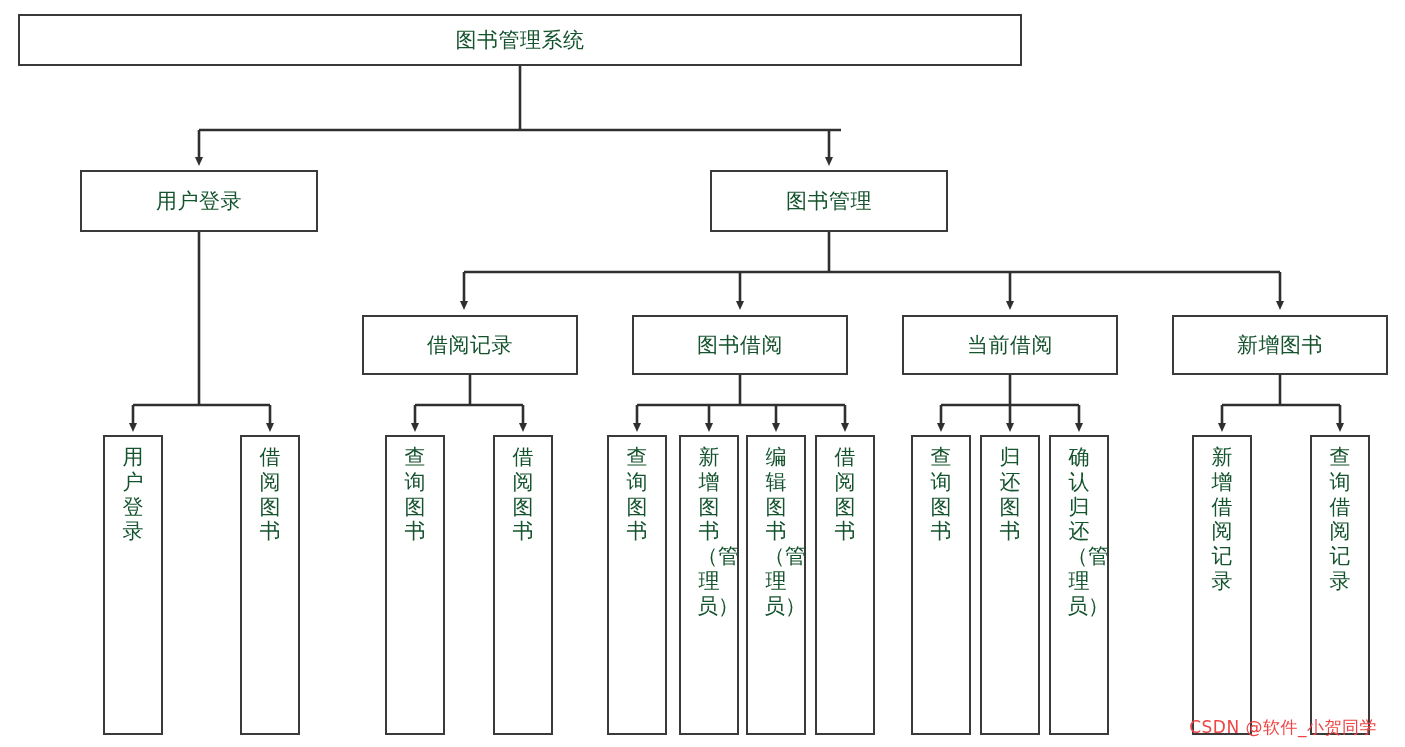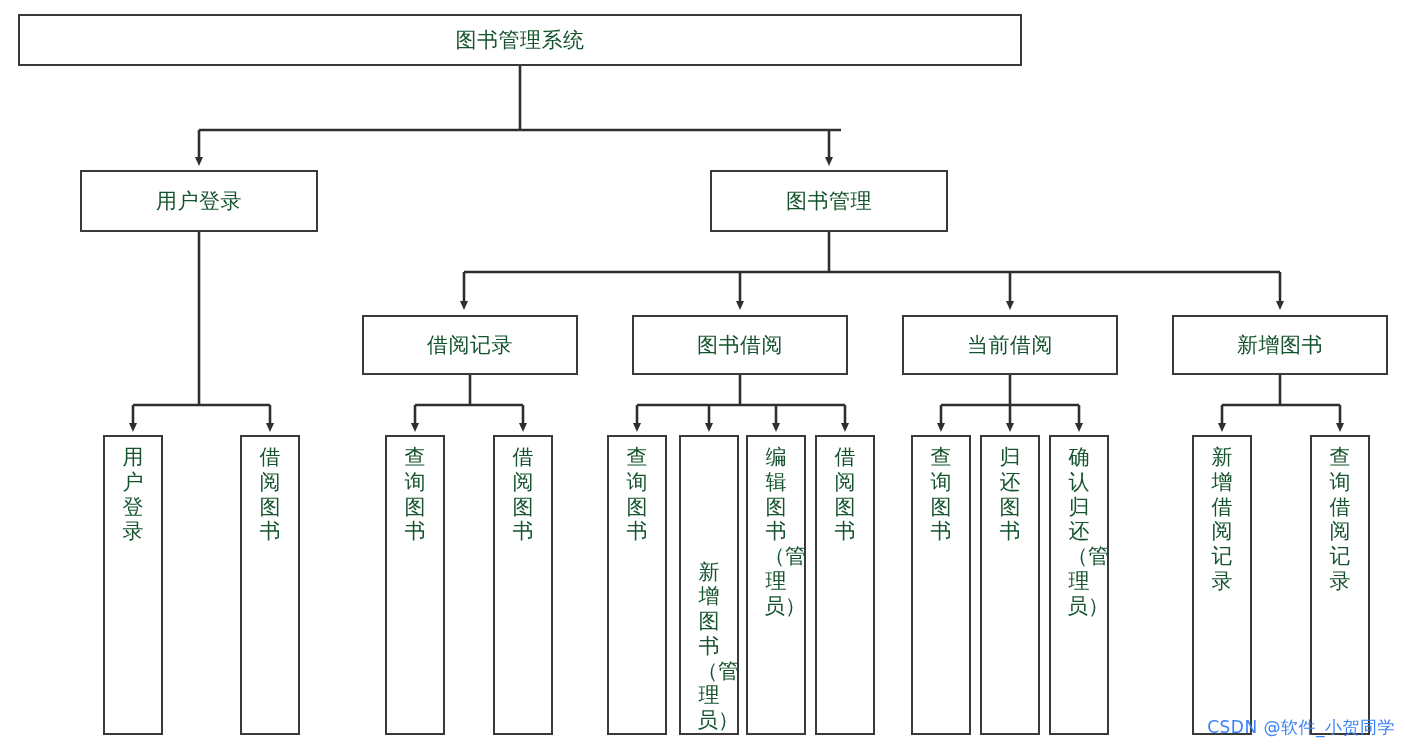--- a/index.html
+++ b/index.html
@@ -52,24 +52,24 @@
     font-size: 21px;
     line-height: 1.18;
     width: 24px;
     text-align: center;
     word-break: break-all;
     white-space: normal;
     letter-spacing: 0px;
   }
   #watermark {
     position: absolute;
-    right: 10px;
+    right: 28px;
     bottom: 8px;
     font-size: 17px;
-    color: #3b82f6;
+    color: #ef4444;
     white-space: nowrap;
     letter-spacing: 0.5px;
   }
 </style>
 </head>
 <body>
 
 <div id="diagram-root">
 
   <svg id="connectors" viewBox="0 0 1405 747" width="1405" height="747" xmlns="http://www.w3.org/2000/svg">
@@ -156,21 +156,21 @@
   <div class="node node-v" style="left:385px; top:435px; width:60px; height:300px;">
     <span class="vlabel">查询图书</span>
   </div>
   <div class="node node-v" style="left:493px; top:435px; width:60px; height:300px;">
     <span class="vlabel">借阅图书</span>
   </div>
 
   <div class="node node-v" style="left:607px; top:435px; width:60px; height:300px;">
     <span class="vlabel">查询图书</span>
   </div>
-  <div class="node node-v" style="left:679px; top:435px; width:60px; height:300px;align-items:flex-end;">
+  <div class="node node-v" style="left:679px; top:435px; width:60px; height:300px;">
     <span class="vlabel">新增图书（管理员）</span>
   </div>
   <div class="node node-v" style="left:746px; top:435px; width:60px; height:300px;">
     <span class="vlabel">编辑图书（管理员）</span>
   </div>
   <div class="node node-v" style="left:815px; top:435px; width:60px; height:300px;">
     <span class="vlabel">借阅图书</span>
   </div>
 
   <div class="node node-v" style="left:911px; top:435px; width:60px; height:300px;">

